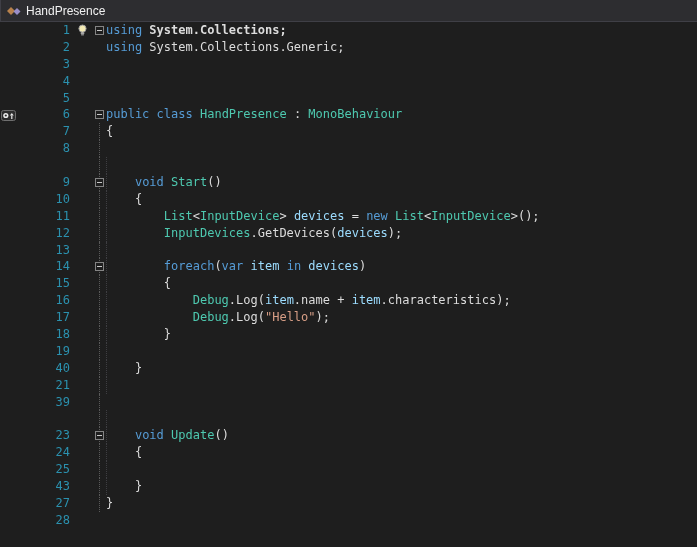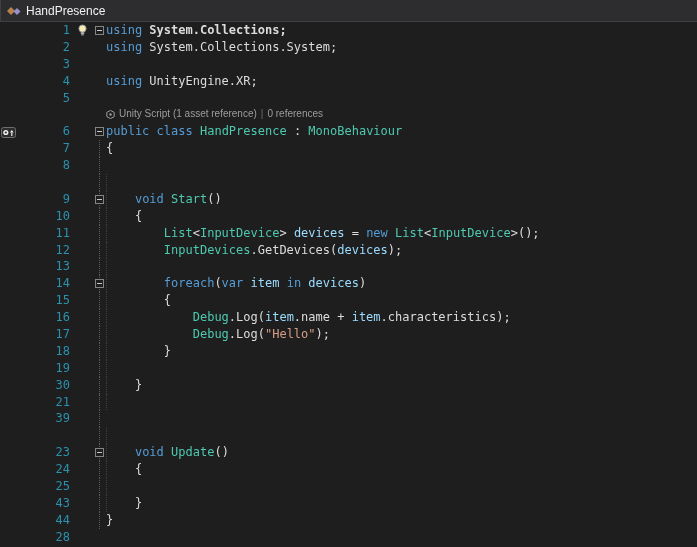--- a/index.html
+++ b/index.html
@@ -69,28 +69,24 @@
   </div>
 </div>
 
 <div class="editor">
   <div>
       <div class="row"><div class="margin"></div><div class="gutter">1</div><div class="foldcol"><span class="bulb"><svg width="11" height="13" viewBox="0 0 11 13">
               <circle cx="5.5" cy="4.6" r="3.6" fill="#F3EAB4" stroke="#9A9A9A"></circle>
               <rect x="3.7" y="8.4" width="3.6" height="1.4" fill="#C8C8C8"></rect>
               <rect x="4.1" y="10.2" width="2.8" height="1.2" fill="#A0A0A0"></rect>
             </svg></span><div class="foldbox"></div></div><div class="codecell"><span></span><span style="color: rgb(86, 156, 214);">using</span><span style="color: rgb(220, 220, 220); font-weight: bold;"> System.Collections;</span></div></div>
-      <div class="row"><div class="margin"></div><div class="gutter">2</div><div class="foldcol"></div><div class="codecell"><span></span><span style="color: rgb(86, 156, 214);">using</span><span style="color: rgb(220, 220, 220);"> System.Collections.System;</span></div></div>
+      <div class="row"><div class="margin"></div><div class="gutter">2</div><div class="foldcol"></div><div class="codecell"><span></span><span style="color: rgb(86, 156, 214);">using</span><span style="color: rgb(220, 220, 220);"> System.Collections.Generic;</span></div></div>
       <div class="row"><div class="margin"></div><div class="gutter">3</div><div class="foldcol"></div></div>
-      <div class="row"><div class="margin"></div><div class="gutter">4</div><div class="foldcol"></div><div class="codecell"><span></span><span style="color: rgb(86, 156, 214);">using</span><span style="color: rgb(220, 220, 220);"> UnityEngine.XR;</span></div></div>
+      <div class="row"><div class="margin"></div><div class="gutter">4</div><div class="foldcol"></div></div>
       <div class="row"><div class="margin"></div><div class="gutter">5</div><div class="foldcol"></div><div class="codecell"><span></span></div></div>
-      <div class="row"><div class="margin"></div><div class="gutter"></div><div class="foldcol"></div><div class="codecell lens" style="padding-left: 0px;"><span class="lens-icon" style="display:flex;align-items:center"><svg width="9" height="9" viewBox="0 0 9 9">
-              <path d="M4.5 0.4L8.2 2.4v4.2L4.5 8.6 0.8 6.6V2.4z" fill="none" stroke="#9D9D9D"></path>
-              <circle cx="4.5" cy="4.5" r="1.2" fill="#9D9D9D"></circle>
-            </svg></span><span class="lens-link">Unity Script (1 asset reference)</span><span class="sep">|</span><span class="lens-link">0 references</span></div></div>
       <div class="row"><div class="margin"><span class="marker"><svg width="15" height="11" viewBox="0 0 15 11">
               <rect x="0.5" y="0.5" width="14" height="10" rx="2" fill="#2D2D2D" stroke="#6E6E6E"></rect>
               <circle cx="4.8" cy="5.5" r="2.6" fill="#EDEDED"></circle>
               <circle cx="4.8" cy="5.5" r="1.1" fill="#2D2D2D"></circle>
               <path d="M10.8 9V5.4" stroke="#EDEDED" stroke-width="1.2"></path>
               <path d="M8.9 5.6L10.8 3l1.9 2.6z" fill="#EDEDED"></path>
             </svg></span></div><div class="gutter">6</div><div class="foldcol"><div class="foldbox"></div></div><div class="codecell"><span></span><span style="color: rgb(86, 156, 214);">public</span><span style="color: rgb(220, 220, 220);"> </span><span style="color: rgb(86, 156, 214);">class</span><span style="color: rgb(220, 220, 220);"> </span><span style="color: rgb(78, 201, 176);">HandPresence</span><span style="color: rgb(220, 220, 220);"> : </span><span style="color: rgb(78, 201, 176);">MonoBehaviour</span></div></div>
       <div class="row"><div class="margin"></div><div class="gutter">7</div><div class="foldcol"><div class="oline"></div></div><div class="codecell"><span></span><span style="color: rgb(220, 220, 220);">{</span></div></div>
       <div class="row"><div class="margin"></div><div class="gutter">8</div><div class="foldcol"><div class="oline"></div></div></div>
       <div class="row"><div class="margin"></div><div class="gutter"></div><div class="foldcol"><div class="oline"></div></div><div class="codecell lens" style="padding-left: 697px;"><div class="guide" style="left: 0px;"></div></div></div>
@@ -98,24 +94,24 @@
       <div class="row"><div class="margin"></div><div class="gutter">10</div><div class="foldcol"><div class="oline"></div></div><div class="codecell"><div class="guide" style="left: 0px;"></div><span>    </span><span style="color: rgb(220, 220, 220);">{</span></div></div>
       <div class="row"><div class="margin"></div><div class="gutter">11</div><div class="foldcol"><div class="oline"></div></div><div class="codecell"><div class="guide" style="left: 0px;"></div><span>        </span><span style="color: rgb(78, 201, 176);">List</span><span style="color: rgb(220, 220, 220);">&lt;</span><span style="color: rgb(78, 201, 176);">InputDevice</span><span style="color: rgb(220, 220, 220);">&gt; </span><span style="color: rgb(156, 220, 254);">devices</span><span style="color: rgb(220, 220, 220);"> = </span><span style="color: rgb(86, 156, 214);">new</span><span style="color: rgb(220, 220, 220);"> </span><span style="color: rgb(78, 201, 176);">List</span><span style="color: rgb(220, 220, 220);">&lt;</span><span style="color: rgb(78, 201, 176);">InputDevice</span><span style="color: rgb(220, 220, 220);">&gt;();</span></div></div>
       <div class="row"><div class="margin"></div><div class="gutter">12</div><div class="foldcol"><div class="oline"></div></div><div class="codecell"><div class="guide" style="left: 0px;"></div><span>        </span><span style="color: rgb(78, 201, 176);">InputDevices</span><span style="color: rgb(220, 220, 220);">.GetDevices(</span><span style="color: rgb(156, 220, 254);">devices</span><span style="color: rgb(220, 220, 220);">);</span></div></div>
       <div class="row"><div class="margin"></div><div class="gutter">13</div><div class="foldcol"><div class="oline"></div></div><div class="codecell"><div class="guide" style="left: 0px;"></div><span></span></div></div>
       <div class="row"><div class="margin"></div><div class="gutter">14</div><div class="foldcol"><div class="oline"></div><div class="foldbox"></div></div><div class="codecell"><div class="guide" style="left: 0px;"></div><span>        </span><span style="color: rgb(86, 156, 214);">foreach</span><span style="color: rgb(220, 220, 220);">(</span><span style="color: rgb(86, 156, 214);">var</span><span style="color: rgb(220, 220, 220);"> </span><span style="color: rgb(156, 220, 254);">item</span><span style="color: rgb(220, 220, 220);"> </span><span style="color: rgb(86, 156, 214);">in</span><span style="color: rgb(220, 220, 220);"> </span><span style="color: rgb(156, 220, 254);">devices</span><span style="color: rgb(220, 220, 220);">)</span></div></div>
       <div class="row"><div class="margin"></div><div class="gutter">15</div><div class="foldcol"><div class="oline"></div></div><div class="codecell"><div class="guide" style="left: 0px;"></div><span>        </span><span style="color: rgb(220, 220, 220);">{</span></div></div>
       <div class="row"><div class="margin"></div><div class="gutter">16</div><div class="foldcol"><div class="oline"></div></div><div class="codecell"><div class="guide" style="left: 0px;"></div><span>            </span><span style="color: rgb(78, 201, 176);">Debug</span><span style="color: rgb(220, 220, 220);">.Log(</span><span style="color: rgb(156, 220, 254);">item</span><span style="color: rgb(220, 220, 220);">.name + </span><span style="color: rgb(156, 220, 254);">item</span><span style="color: rgb(220, 220, 220);">.characteristics);</span></div></div>
       <div class="row"><div class="margin"></div><div class="gutter">17</div><div class="foldcol"><div class="oline"></div></div><div class="codecell"><div class="guide" style="left: 0px;"></div><span>            </span><span style="color: rgb(78, 201, 176);">Debug</span><span style="color: rgb(220, 220, 220);">.Log(</span><span style="color: rgb(214, 157, 133);">"Hello"</span><span style="color: rgb(220, 220, 220);">);</span></div></div>
       <div class="row"><div class="margin"></div><div class="gutter">18</div><div class="foldcol"><div class="oline"></div></div><div class="codecell"><div class="guide" style="left: 0px;"></div><span>        </span><span style="color: rgb(220, 220, 220);">}</span></div></div>
       <div class="row"><div class="margin"></div><div class="gutter">19</div><div class="foldcol"><div class="oline"></div></div><div class="codecell"><div class="guide" style="left: 0px;"></div><span></span></div></div>
-      <div class="row"><div class="margin"></div><div class="gutter">30</div><div class="foldcol"><div class="oline"></div></div><div class="codecell"><div class="guide" style="left: 0px;"></div><span>    </span><span style="color: rgb(220, 220, 220);">}</span></div></div>
+      <div class="row"><div class="margin"></div><div class="gutter">40</div><div class="foldcol"><div class="oline"></div></div><div class="codecell"><div class="guide" style="left: 0px;"></div><span>    </span><span style="color: rgb(220, 220, 220);">}</span></div></div>
       <div class="row"><div class="margin"></div><div class="gutter">21</div><div class="foldcol"><div class="oline"></div></div><div class="codecell"><div class="guide" style="left: 0px;"></div><span></span></div></div>
       <div class="row"><div class="margin"></div><div class="gutter">39</div><div class="foldcol"><div class="oline"></div></div></div>
       <div class="row"><div class="margin"></div><div class="gutter"></div><div class="foldcol"><div class="oline"></div></div><div class="codecell lens" style="padding-left: 697px;"><div class="guide" style="left: 0px;"></div></div></div>
       <div class="row"><div class="margin"></div><div class="gutter">23</div><div class="foldcol"><div class="oline"></div><div class="foldbox"></div></div><div class="codecell"><div class="guide" style="left: 0px;"></div><span>    </span><span style="color: rgb(86, 156, 214);">void</span><span style="color: rgb(220, 220, 220);"> </span><span style="color: rgb(78, 201, 176);">Update</span><span style="color: rgb(220, 220, 220);">()</span></div></div>
       <div class="row"><div class="margin"></div><div class="gutter">24</div><div class="foldcol"><div class="oline"></div></div><div class="codecell"><div class="guide" style="left: 0px;"></div><span>    </span><span style="color: rgb(220, 220, 220);">{</span></div></div>
       <div class="row"><div class="margin"></div><div class="gutter">25</div><div class="foldcol"><div class="oline"></div></div><div class="codecell"><div class="guide" style="left: 0px;"></div><span></span></div></div>
       <div class="row"><div class="margin"></div><div class="gutter">43</div><div class="foldcol"><div class="oline"></div></div><div class="codecell"><div class="guide" style="left: 0px;"></div><span>    </span><span style="color: rgb(220, 220, 220);">}</span></div></div>
-      <div class="row"><div class="margin"></div><div class="gutter">44</div><div class="foldcol"><div class="oline"></div></div><div class="codecell"><span></span><span style="color: rgb(220, 220, 220);">}</span></div></div>
+      <div class="row"><div class="margin"></div><div class="gutter">27</div><div class="foldcol"><div class="oline"></div></div><div class="codecell"><span></span><span style="color: rgb(220, 220, 220);">}</span></div></div>
       <div class="row"><div class="margin"></div><div class="gutter">28</div><div class="foldcol"></div><div class="codecell"><span></span></div></div>
     </div>
 </div>
 
 </body></html>

